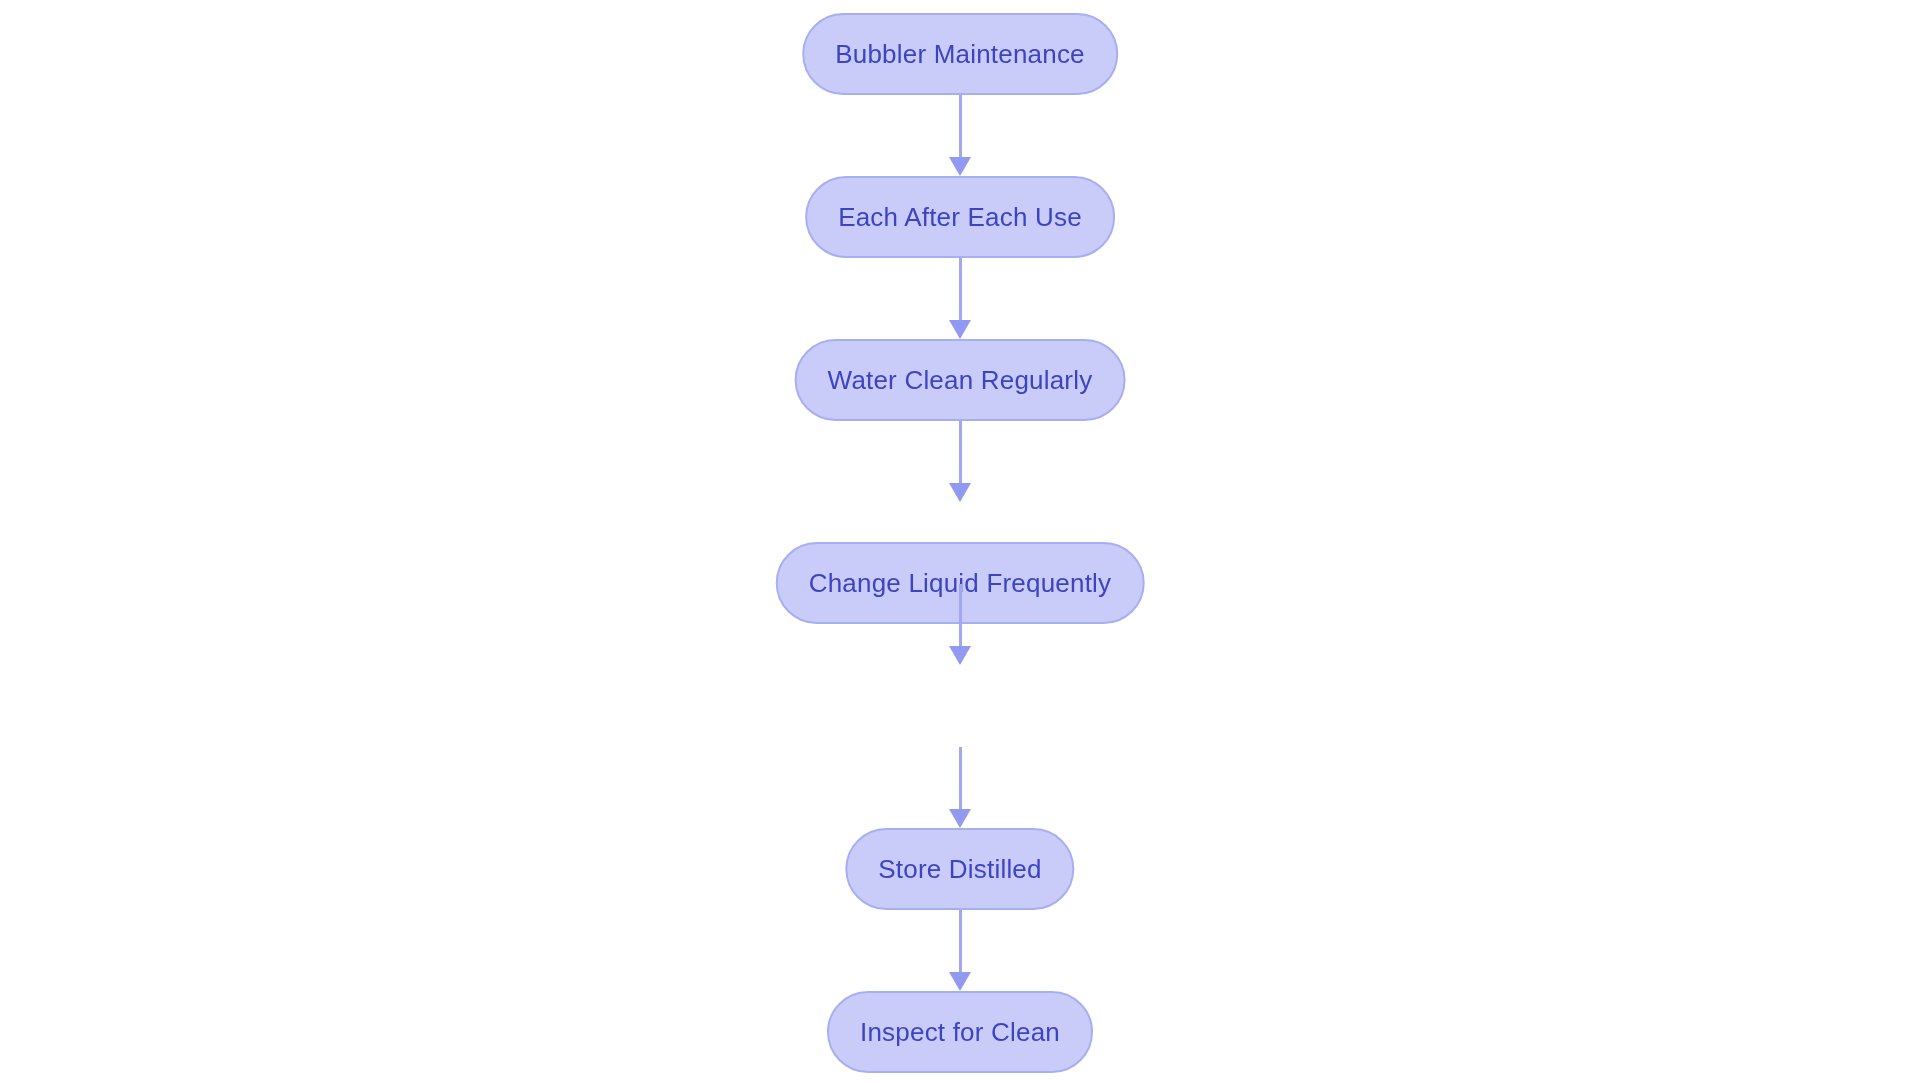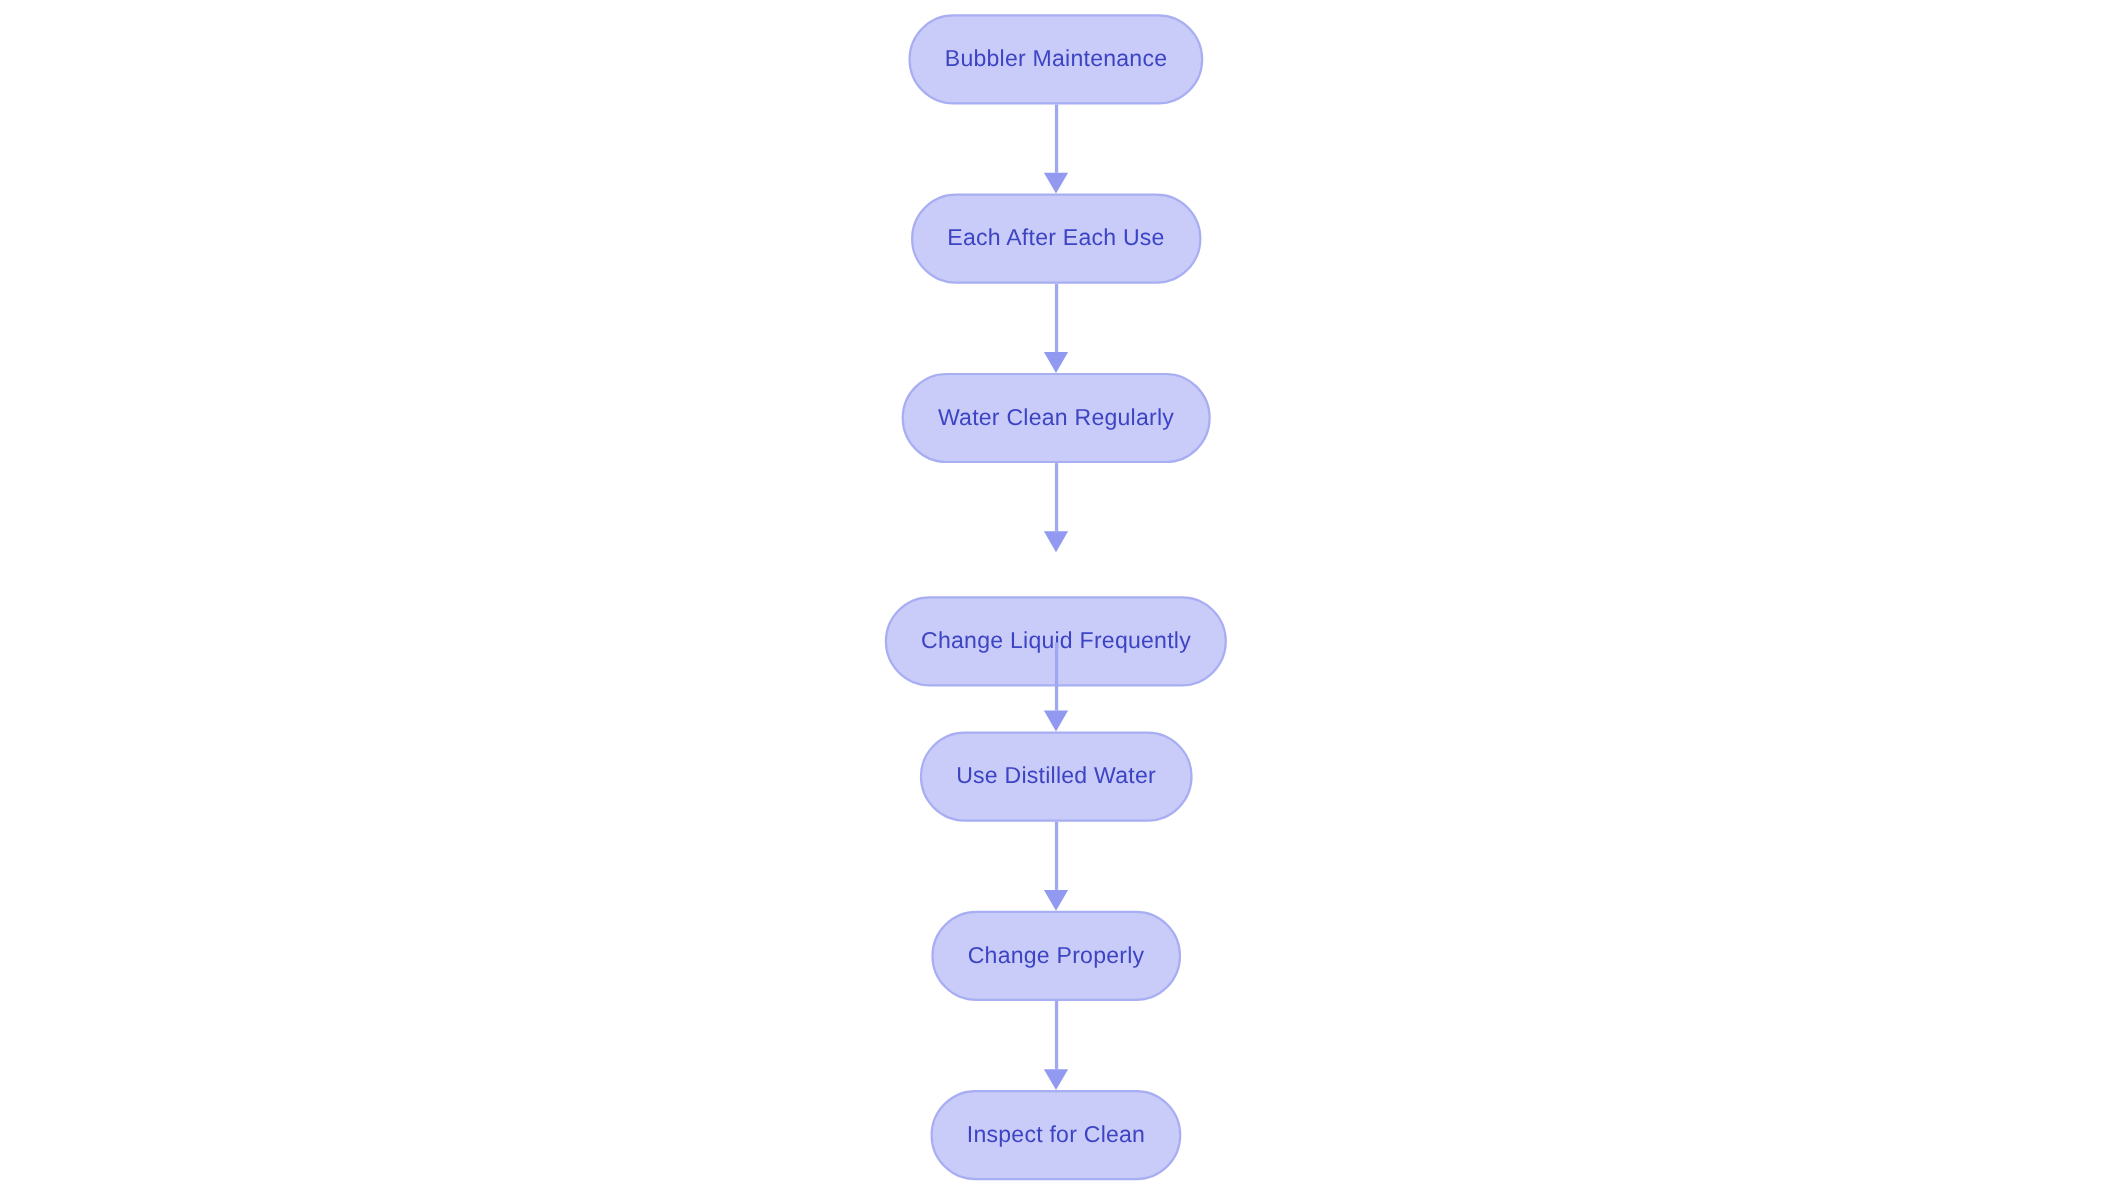--- a/index.html
+++ b/index.html
@@ -25,21 +25,21 @@
     background: var(--node-fill, #c9ccf8);
     border: 2px solid var(--node-border, #a8aef2);
     border-radius: 41px;
     display: flex;
     align-items: center;
     justify-content: center;
     white-space: nowrap;
   }
   .node-label {
     color: var(--node-text, #3d44c3);
-    font-size: 21px;
+    font-size: 26px;
     letter-spacing: 0.2px;
   }
   .n1 { top: 13px;  }
   .n2 { top: 176px; }
   .n3 { top: 339px; }
   .n4 { top: 502px; margin-top: 40px; }
   .n5 { top: 665px; }
   .n6 { top: 828px; }
   .n7 { top: 991px; }
 
@@ -107,31 +107,28 @@
 
   <div class="node n4">
     <span class="node-label">Change Liquid Frequently</span>
   </div>
 
   <div class="connector c4">
     <div class="arrow-line"></div>
     <div class="arrow-head"></div>
   </div>
 
-  <div class="node n5">
-    <span class="node-label">Use Distilled Water</span>
-  </div>
 
   <div class="connector c5">
     <div class="arrow-line"></div>
     <div class="arrow-head"></div>
   </div>
 
   <div class="node n6">
-    <span class="node-label">Change Properly</span>
+    <span class="node-label">Store Distilled</span>
   </div>
 
   <div class="connector c6">
     <div class="arrow-line"></div>
     <div class="arrow-head"></div>
   </div>
 
   <div class="node n7">
     <span class="node-label">Inspect for Clean</span>
   </div>

